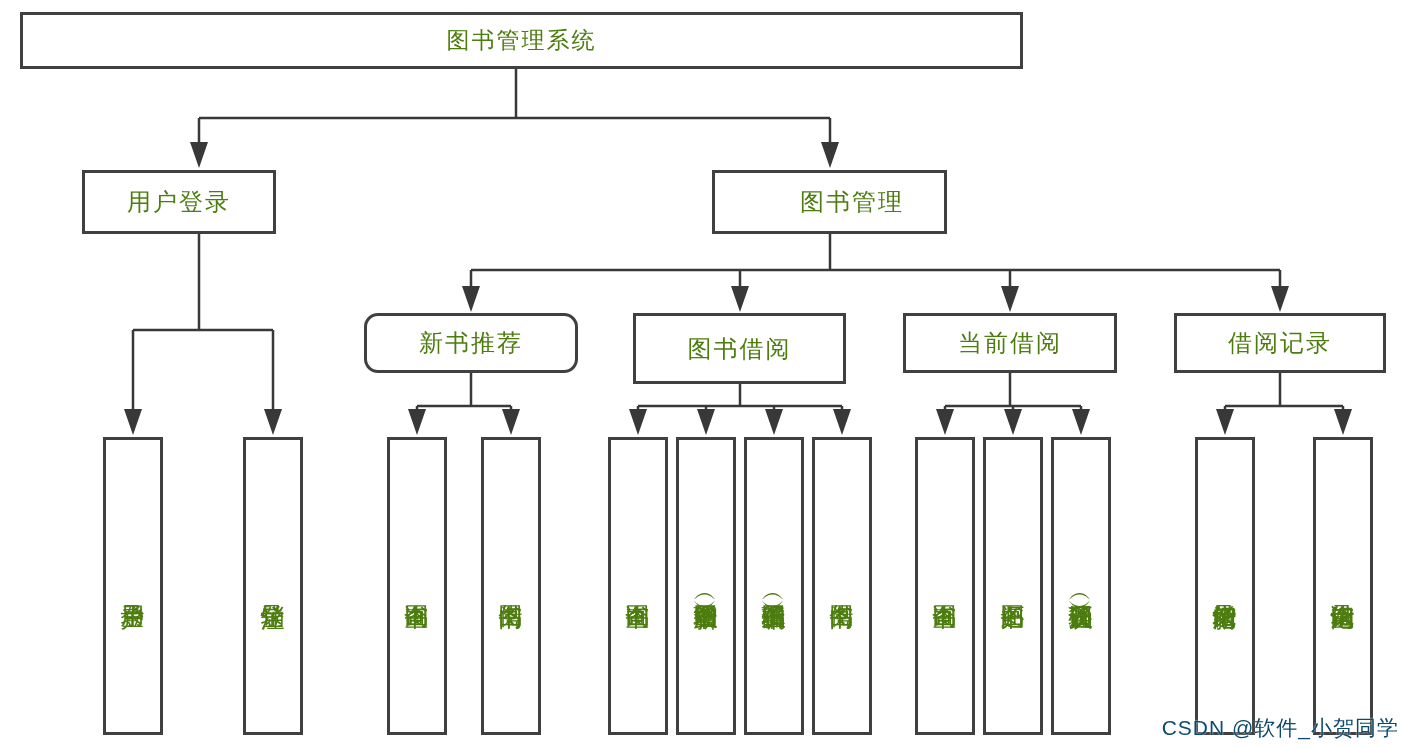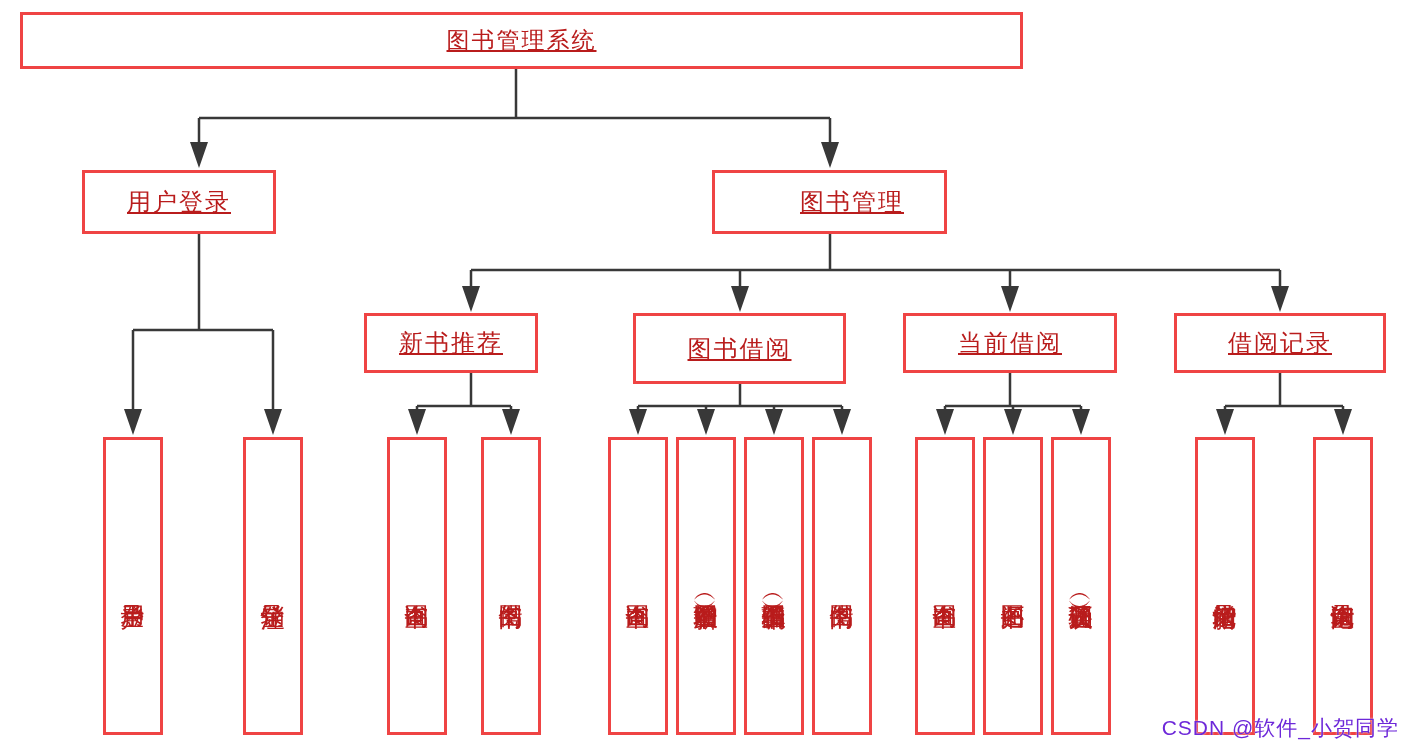--- a/index.html
+++ b/index.html
@@ -11,46 +11,45 @@
     overflow:hidden;
   }
   svg.connectors{
     position:absolute;left:0;top:0;width:1405px;height:747px;
     pointer-events:none;
   }
   .node{
     position:absolute;
     box-sizing:border-box;
     background:#ffffff;
-    border:3px solid #ef4444;
-    color:#b91c1c;
+    border:3px solid #404040;
+    color:#4d7c0f;
     display:flex;
     align-items:center;
     justify-content:center;
-    text-decoration:underline;
   }
   .node.h{
     font-size:24px;
     letter-spacing:2px;
   }
   .node.root{
     left:20px;top:12px;width:1003px;height:57px;
     font-size:23px;
   }
   .node.leaf{
     top:437px;width:60px;height:298px;
     writing-mode:vertical-rl;
     font-size:24px;
     line-height:1.3;
   }
   .watermark{
     position:absolute;
     right:6px;bottom:5px;
     font-size:21px;
-    color:#6d28d9;
+    color:#0c4a6e;
     text-shadow:0 0 2px #ffffff;
     letter-spacing:1px;
     white-space:nowrap;
   }
 </style>
 </head>
 <body>
 
 <div class="canvas">
 
@@ -82,21 +81,21 @@
       M936 409 L954 409 L945 435 Z  M1004 409 L1022 409 L1013 435 Z
       M1072 409 L1090 409 L1081 435 Z
       M1216 409 L1234 409 L1225 435 Z  M1334 409 L1352 409 L1343 435 Z"></path>
   </svg>
 
   <div class="node h root">图书管理系统</div>
 
   <div class="node h" style="left:82px;top:170px;width:194px;height:64px;">用户登录</div>
   <div class="node h" style="left:712px;top:170px;width:235px;height:64px;padding-left:45px;">图书管理</div>
 
-  <div class="node h" style="left:364px;top:313px;width:174px;height:60px;">新书推荐</div>
+  <div class="node h" style="left:364px;top:313px;width:214px;height:60px;border-radius:14px;">新书推荐</div>
   <div class="node h" style="left:633px;top:313px;width:213px;height:71px;">图书借阅</div>
   <div class="node h" style="left:903px;top:313px;width:214px;height:60px;">当前借阅</div>
   <div class="node h" style="left:1174px;top:313px;width:212px;height:60px;">借阅记录</div>
 
   <div class="node leaf" style="left:103px;">用户登录</div>
   <div class="node leaf" style="left:243px;">注销登录</div>
 
   <div class="node leaf" style="left:387px;">查询图书</div>
   <div class="node leaf" style="left:481px;">借阅图书</div>
 

